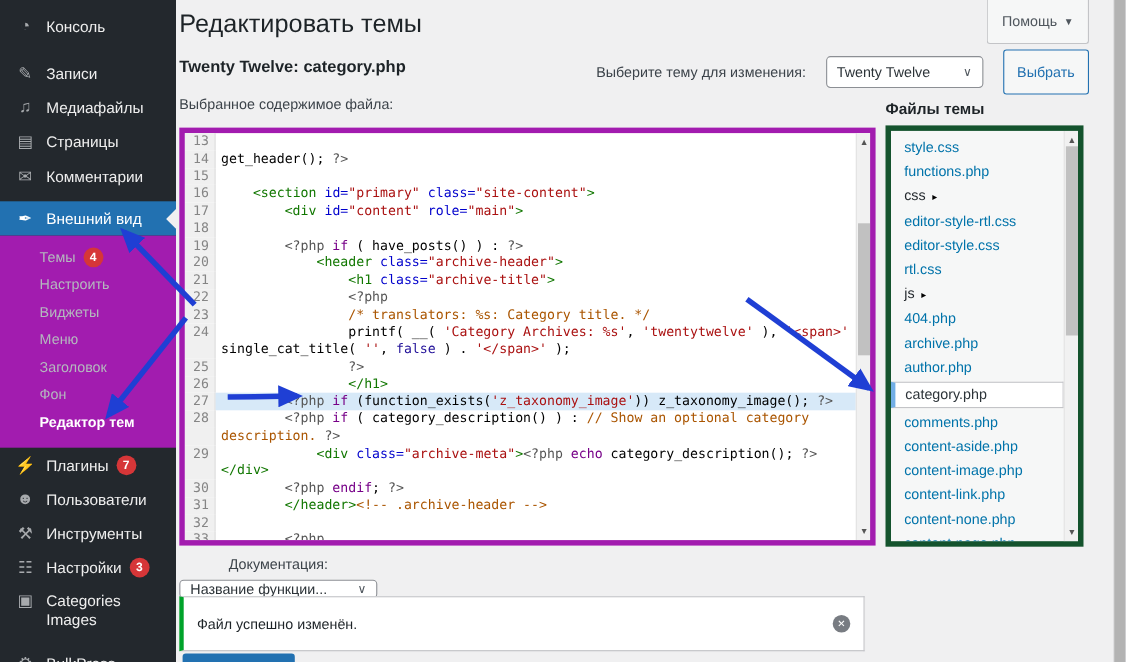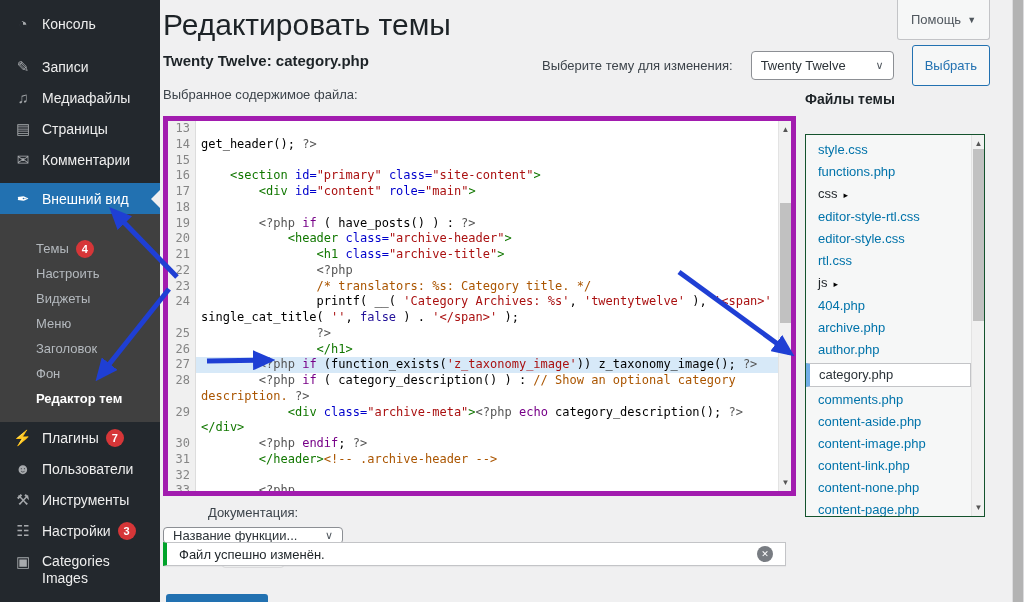--- a/index.html
+++ b/index.html
@@ -9,30 +9,30 @@
   
   #sidebar { position:absolute; left:0; top:0; width:160px; height:602px; background:#23282d; padding-top:8px; z-index:2; }
   .sb-item { position:relative; display:flex; align-items:center; height:31px; padding:0 10px 0 12px; color:#eeeeee; font-size:14px; cursor:pointer; }
   .sb-item .sb-icon { width:22px; margin-right:8px; font-size:15px; color:#a7aaad; text-align:center; flex:0 0 22px; }
   .sb-item.active { background:#2271b1; color:#fff; }
   .sb-item.active .sb-icon { color:#fff; }
   .sb-item.wrap2 { height:48px; line-height:17px; align-items:flex-start; padding-top:7px; }
   .sb-sep { height:12px; }
   .sb-sep-sm { height:8px; }
   .notch { position:absolute; right:0; top:50%; margin-top:-9px; width:0; height:0; border-top:9px solid transparent; border-bottom:9px solid transparent; border-right:9px solid #f0f0f1; }
-  #appearance-submenu { background:#404040; padding:22px 0 11px 0; }
+  #appearance-submenu { background:#a21caf; padding:7px 0 11px 0; }
   .sub-item { display:flex; align-items:center; height:25px; padding-left:36px; color:#b4b9be; font-size:13px; cursor:pointer; }
   .sub-item.current { color:#fff; font-weight:bold; }
   .badge { display:inline-flex; align-items:center; justify-content:center; min-width:18px; height:18px; border-radius:9px; background:#d63638; color:#fff; font-size:11px; margin-left:7px; padding:0 3px; font-weight:bold; }
 
   
   #main { position:absolute; left:160px; top:0; width:864px; height:602px; }
   #help-btn { position:absolute; left:737px; top:0; width:93px; height:40px; background:#f6f7f7; border:1px solid #c3c4c7; border-top:none; border-radius:0 0 3px 3px; color:#50575e; font-size:13px; display:flex; align-items:center; justify-content:center; gap:6px; cursor:pointer; }
   #help-btn .caret { font-size:9px; color:#50575e; }
-  #page-title { position:absolute; left:3px; top:8px; font-size:30px; font-weight:400; color:#1d2327; }
+  #page-title { position:absolute; left:3px; top:8px; font-size:23px; font-weight:400; color:#1d2327; }
   #page-subtitle { position:absolute; left:3px; top:52px; font-size:15px; font-weight:bold; color:#1d2327; }
   #theme-row { position:absolute; right:34px; top:51px; height:29px; display:flex; align-items:center; gap:18px; }
   #theme-row label { font-size:13px; color:#3c434a; }
   .wp-select { background:#fff; border:1px solid #8c8f94; border-radius:4px; height:29px; display:flex; align-items:center; justify-content:space-between; padding:0 9px; font-size:13px; color:#2c3338; cursor:pointer; }
   .wp-select .caret { color:#50575e; font-size:11px; margin-left:12px; }
   #theme-select { width:143px; }
   .btn-secondary { background:#f6f7f7; border:1px solid #2271b1; border-radius:3px; color:#2271b1; font-size:13px; height:41px; padding:0 12px; display:flex; align-items:center; cursor:pointer; }
   #content-label { position:absolute; left:3px; top:87px; font-size:13px; color:#3c434a; }
 
   
@@ -46,33 +46,33 @@
 
   .vscroll { position:absolute; right:0; top:0; bottom:0; width:13px; background:#f1f1f1; border-left:1px solid #e3e3e3; }
   .vscroll .arr { position:absolute; left:0; width:13px; height:13px; font-size:8px; color:#555; text-align:center; line-height:13px; }
   .vscroll .arr.up { top:2px; } .vscroll .arr.dn { bottom:2px; }
   .vscroll .thumb { position:absolute; left:1px; width:11px; background:#c1c1c1; }
   #editor-thumb { top:82px; height:120px; }
   #files-thumb { top:14px; height:172px; }
 
   
   #files-title { position:absolute; left:645px; top:91px; font-size:14px; font-weight:bold; color:#1d2327; }
-  #files-box { position:absolute; left:645px; top:114px; width:180px; height:383px; background:#f6f7f7; border:1px solid #14532d; overflow:hidden;margin-top:20px; }
+  #files-box { position:absolute; left:645px; top:114px; width:180px; height:383px; background:#f6f7f7; border:5px solid #14532d; overflow:hidden; }
   #files-list { position:absolute; left:0; top:4px; right:13px; }
   .file-item { font-size:13px; padding:4px 6px 4px 12px; color:#0073aa; cursor:pointer; line-height:14px; }
   .file-item.dir { color:#23282d; }
   .file-item.dir .dir-arrow { color:#000; font-size:9px; margin-left:6px; }
   .file-item.selected { background:#fff; border:1px solid #c3c4c7; border-left:4px solid #72aee6; color:#2c3338; margin:2px 0 2px 0; padding-left:9px; }
 
   
   #docs-row { position:absolute; left:3px; top:505px; height:47px; display:flex; align-items:center; gap:7px;flex-direction:column; }
   #docs-row label { font-size:13px; color:#3c434a; }
   #docs-select { width:180px; }
   .btn-disabled { background:#f6f7f7; border:1px solid #dcdcde; border-radius:3px; color:#a7aaad; font-size:13px; height:27px; padding:0 12px; display:flex; align-items:center; }
-  #notice { position:absolute; left:3px; top:542px; width:623px; height:24px; background:#fff; border:1px solid #c3c4c7; border-left:4px solid #00a32a; box-shadow:0 1px 1px rgba(0,0,0,.04); display:flex; align-items:center; justify-content:space-between; padding:0 12px 0 12px; }
+  #notice { position:absolute; left:3px; top:542px; width:623px; height:50px; background:#fff; border:1px solid #c3c4c7; border-left:4px solid #00a32a; box-shadow:0 1px 1px rgba(0,0,0,.04); display:flex; align-items:center; justify-content:space-between; padding:0 12px 0 12px; }
   #notice .txt { font-size:13px; color:#1d2327; }
   #dismiss { width:16px; height:16px; border-radius:50%; background:#787c82; color:#fff; font-size:9px; display:flex; align-items:center; justify-content:center; cursor:pointer; }
   #update-btn { position:absolute; left:6px; top:594px; width:102px; height:12px; background:#2271b1; border-radius:3px 3px 0 0; cursor:pointer; }
 
   
   #page-scrollbar { position:absolute; right:0; top:0; width:12px; height:602px; background:#dcdcde; z-index:5; }
   #page-scrollbar .thumb { position:absolute; left:1px; top:0; width:10px; height:602px; background:#b3b3b3; }
 
   
   #arrows { position:absolute; left:0; top:0; width:1024px; height:602px; pointer-events:none; z-index:6; }

